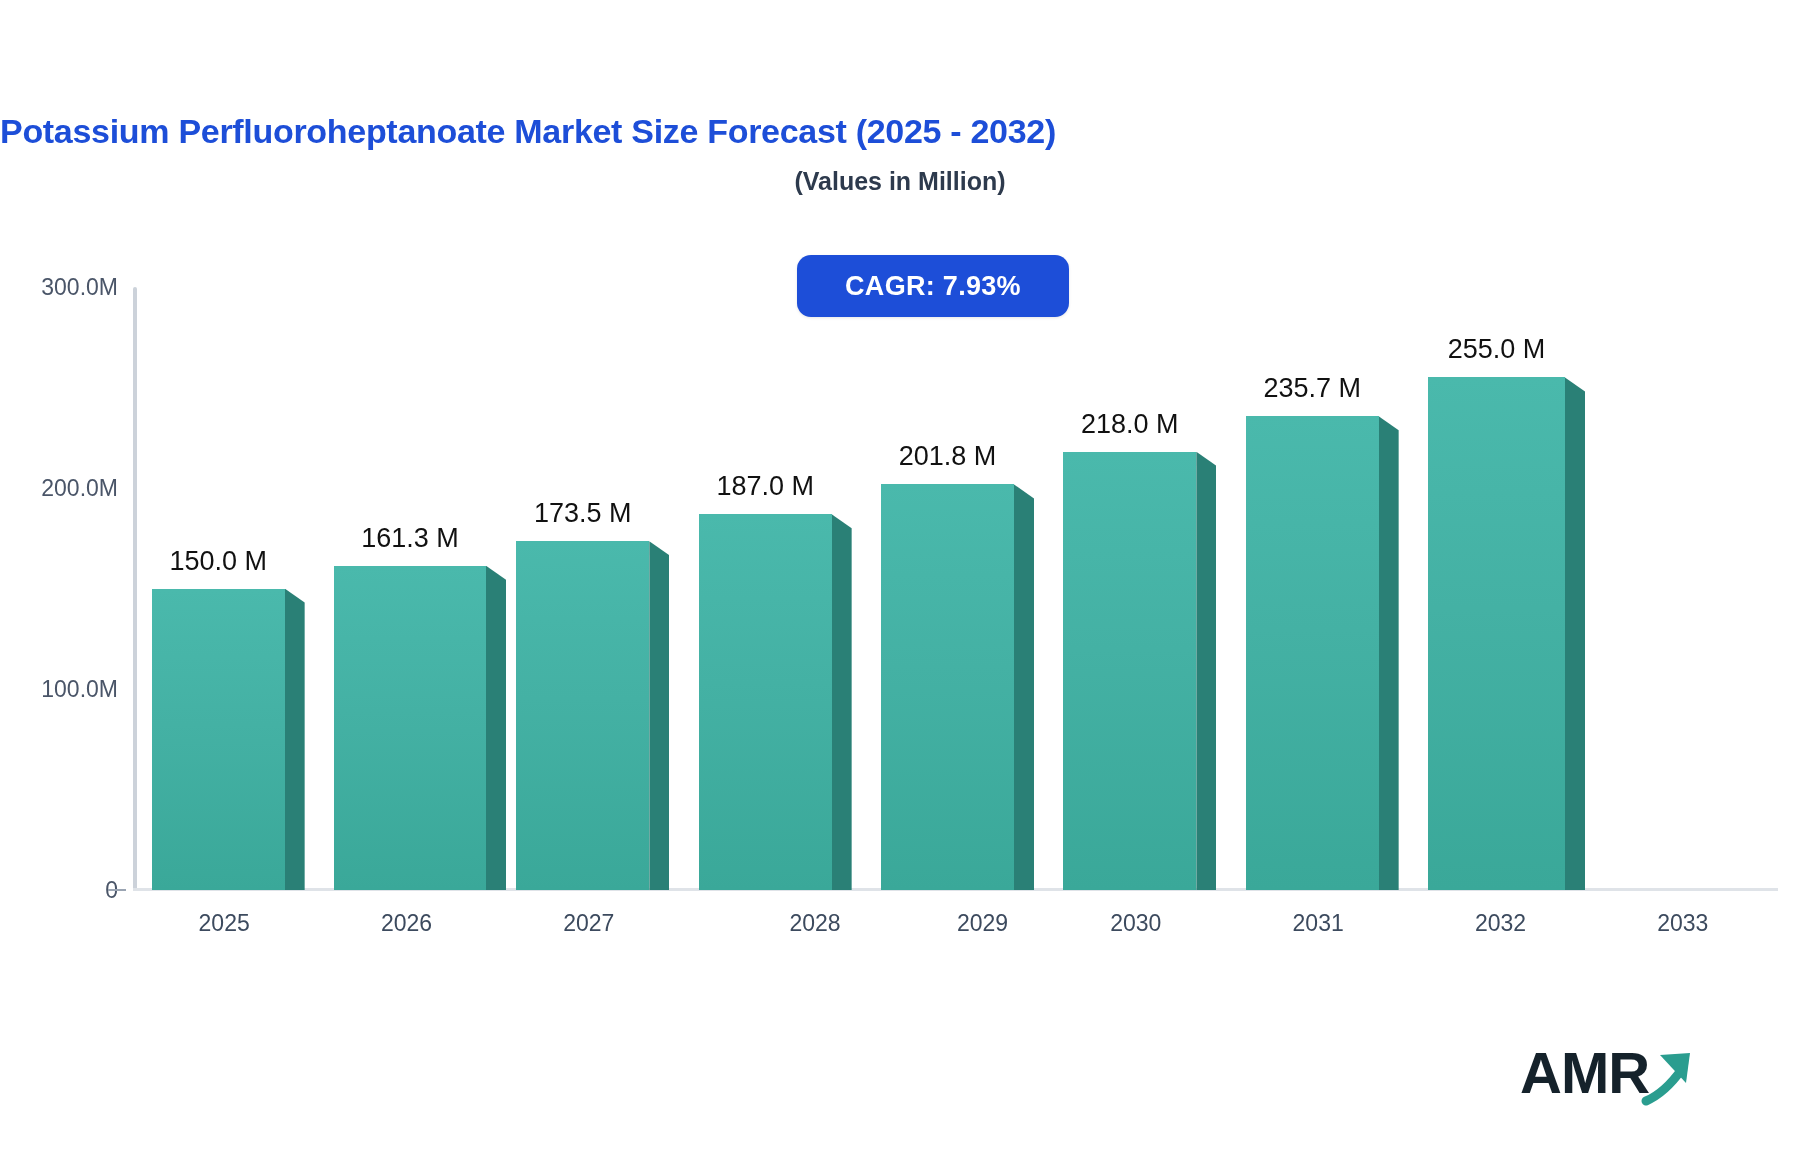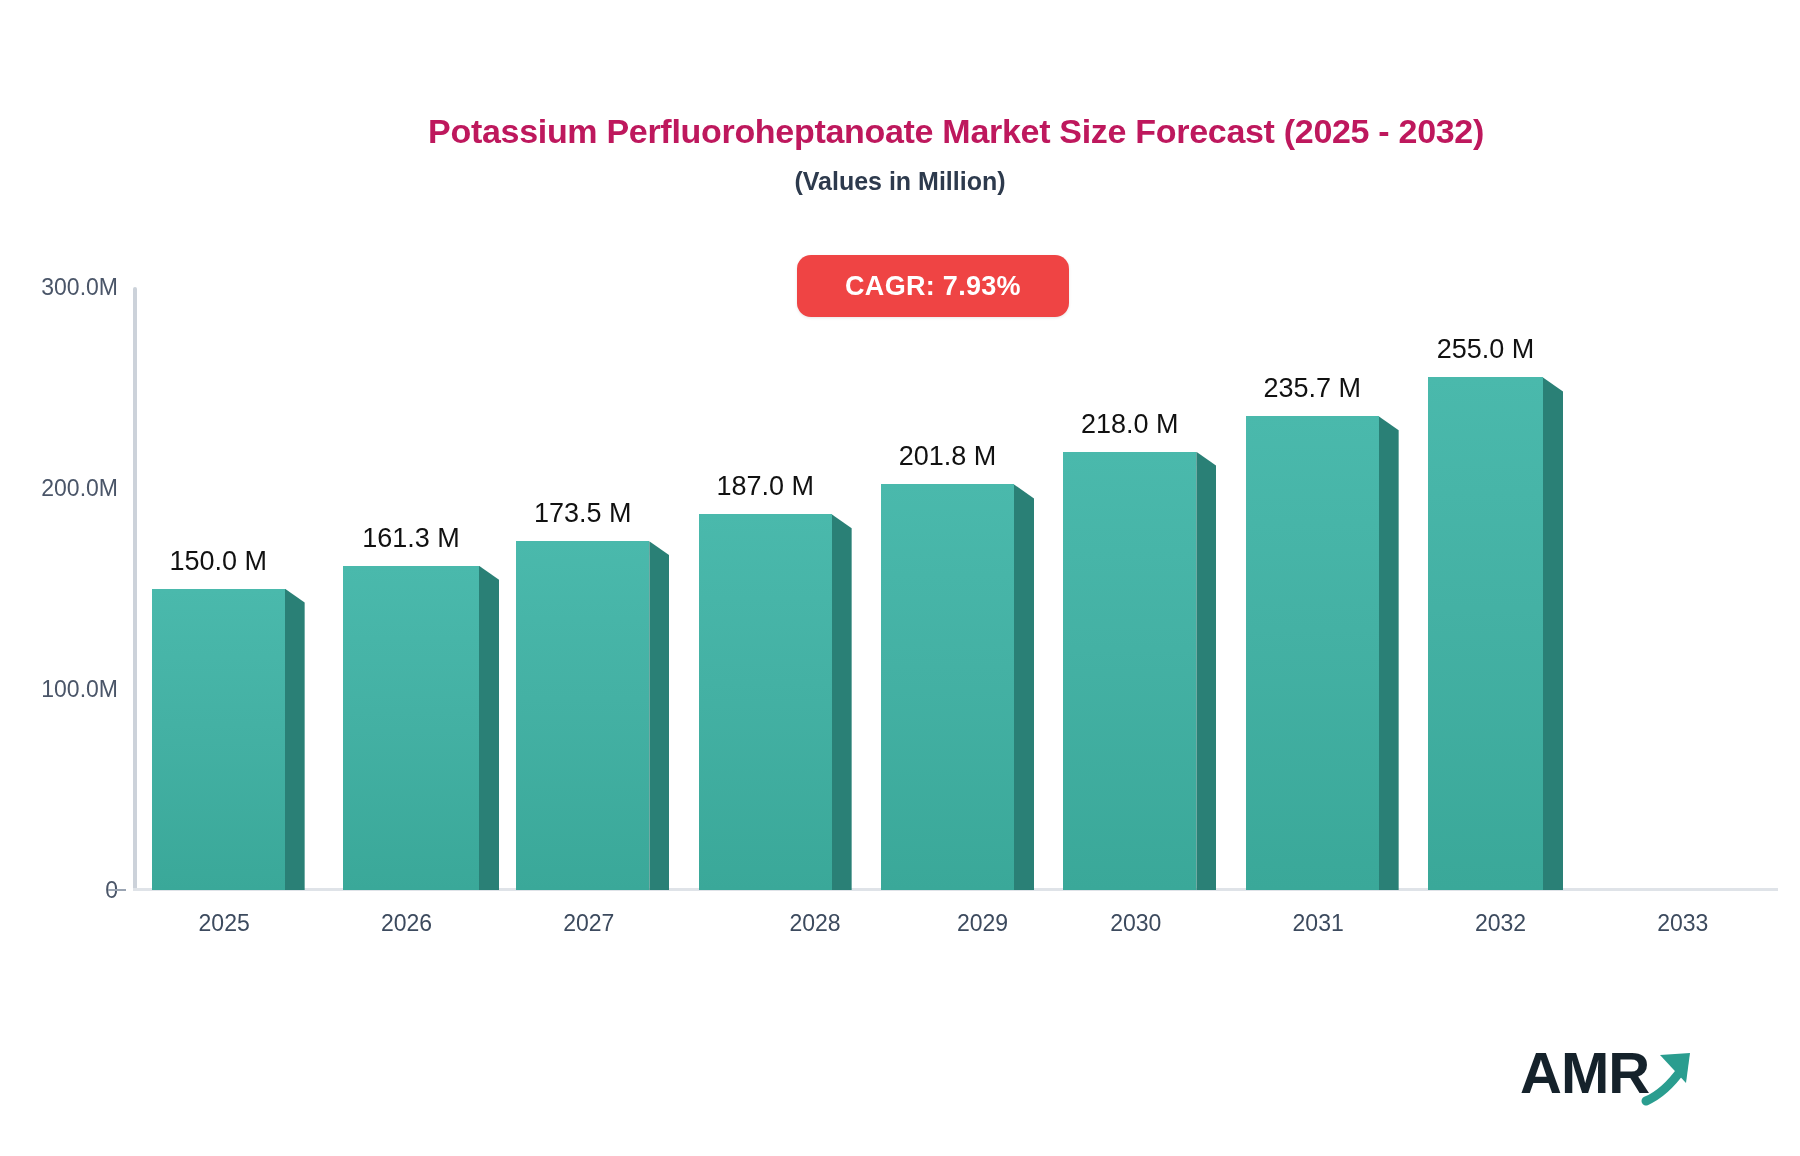--- a/index.html
+++ b/index.html
@@ -17,24 +17,24 @@
     height: 1156px;
     background: #ffffff;
   }
 
   
   .title {
     position: absolute;
     top: 112px;
     left: 0;
     width: 1484px;
-    text-align: right;
+    text-align: left;
     font-size: 34px;
     font-weight: bold;
-    color: #be185d;
+    color: #1d4ed8;
     letter-spacing: -0.3px;
   }
   .subtitle {
     position: absolute;
     top: 167px;
     left: 0;
     width: 1800px;
     text-align: center;
     font-size: 25px;
     font-weight: bold;
@@ -42,21 +42,21 @@
   }
 
   
   .cagr-badge {
     position: absolute;
     top: 255px;
     left: 797px;
     width: 272px;
     height: 62px;
     border-radius: 14px;
-    background: #ef4444;
+    background: #1d4ed8;
     color: #ffffff;
     font-size: 27px;
     font-weight: bold;
     display: flex;
     align-items: center;
     justify-content: center;
     letter-spacing: 0.3px;
     box-shadow: 0 1px 3px rgba(0,0,0,0.10);
   }
   .y-axis-line {
@@ -183,21 +183,21 @@
     </div>
   <div class="y-axis-line"></div>
   <div class="x-axis-line"></div>
 
   <div class="bars" id="bars">
       <div class="bar-group" style="left: 14.6667px; width: 133px; height: 301.5px;">
         <div class="bar-side" style="height: 301.5px;"></div>
         <div class="bar-face" style="height: 301.5px;"></div>
         <div class="bar-label" style="bottom: 313.5px;">150.0 M</div>
       </div>
-      <div class="bar-group" style="left: 206px; width: 136px; height: 324.213px; padding-left: 40px;">
+      <div class="bar-group" style="left: 197px; width: 152px; height: 324.213px; padding-left: 40px;">
         <div class="bar-side" style="height: 324.213px;"></div>
         <div class="bar-face" style="height: 324.213px;"></div>
         <div class="bar-label" style="bottom: 336.213px;">161.3 M</div>
       </div>
       <div class="bar-group" style="left: 379.333px; width: 133px; height: 348.735px;">
         <div class="bar-side" style="height: 348.735px;"></div>
         <div class="bar-face" style="height: 348.735px;"></div>
         <div class="bar-label" style="bottom: 360.735px; margin-top: 28px;">173.5 M</div>
       </div>
       <div class="bar-group" style="left: 561.667px; width: 133px; height: 375.87px; padding-left: 11px;">
@@ -213,21 +213,21 @@
       <div class="bar-group" style="left: 926.333px; width: 133px; height: 438.18px;">
         <div class="bar-side" style="height: 438.18px;"></div>
         <div class="bar-face" style="height: 438.18px;"></div>
         <div class="bar-label" style="bottom: 450.18px;">218.0 M</div>
       </div>
       <div class="bar-group" style="left: 1108.67px; width: 133px; height: 468px;">
         <div class="bar-side" style="height: 473.757px;"></div>
         <div class="bar-face" style="height: 473.757px;"></div>
         <div class="bar-label" style="bottom: 485.757px;">235.7 M</div>
       </div>
-      <div class="bar-group" style="left: 1291px; width: 115px; height: 512.55px;">
+      <div class="bar-group" style="left: 1291px; width: 137px; height: 512.55px;">
         <div class="bar-side" style="height: 512.55px;"></div>
         <div class="bar-face" style="height: 512.55px;"></div>
         <div class="bar-label" style="bottom: 524.55px;">255.0 M</div>
       </div>
     </div>
   <div id="xticks">
       <div class="xtick" style="left: 224.167px;">2025</div>
       <div class="xtick" style="left: 406.5px;">2026</div>
       <div class="xtick" style="left: 588.833px;">2027</div>
       <div class="xtick" style="left: 815px;">2028</div>

